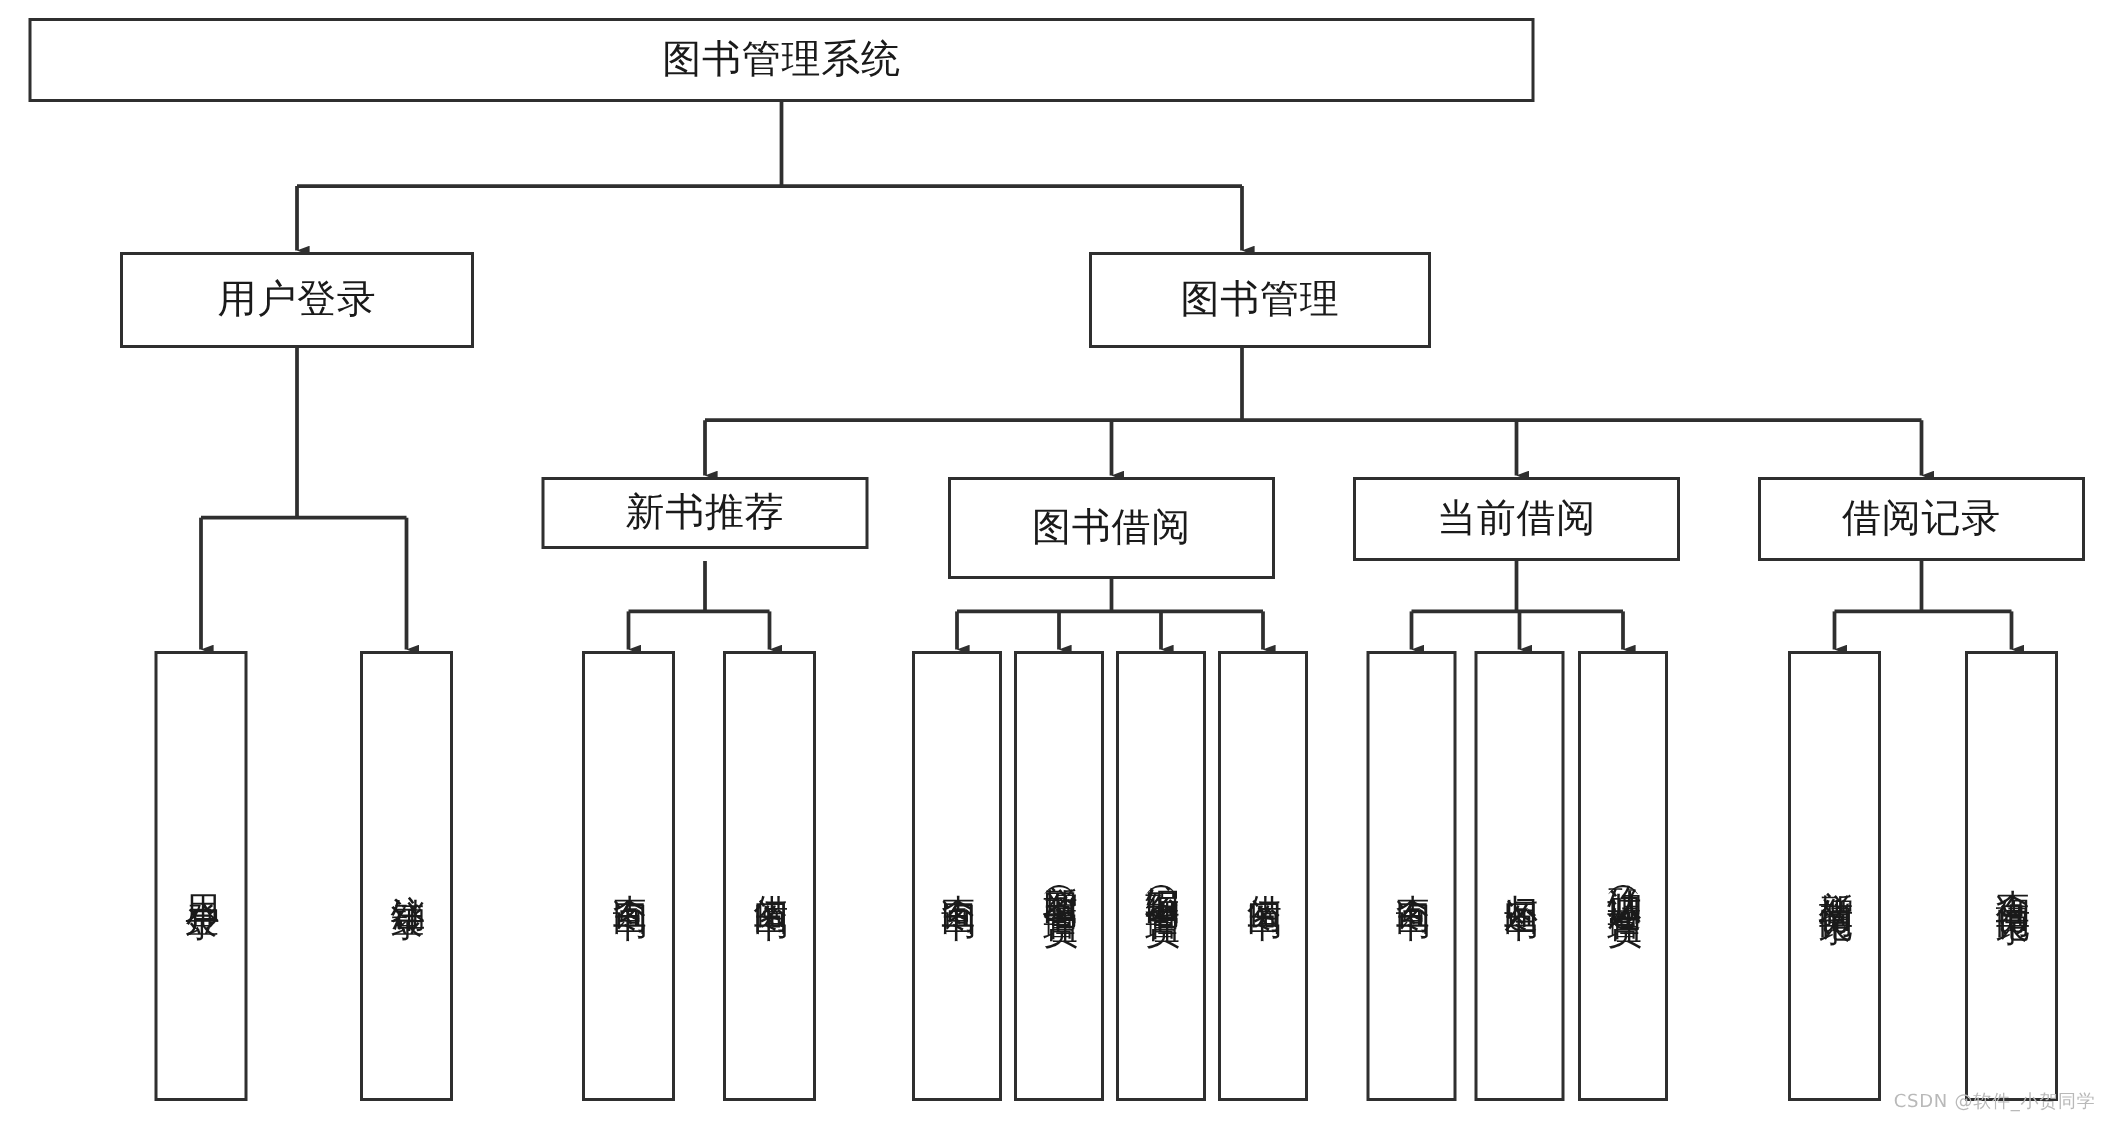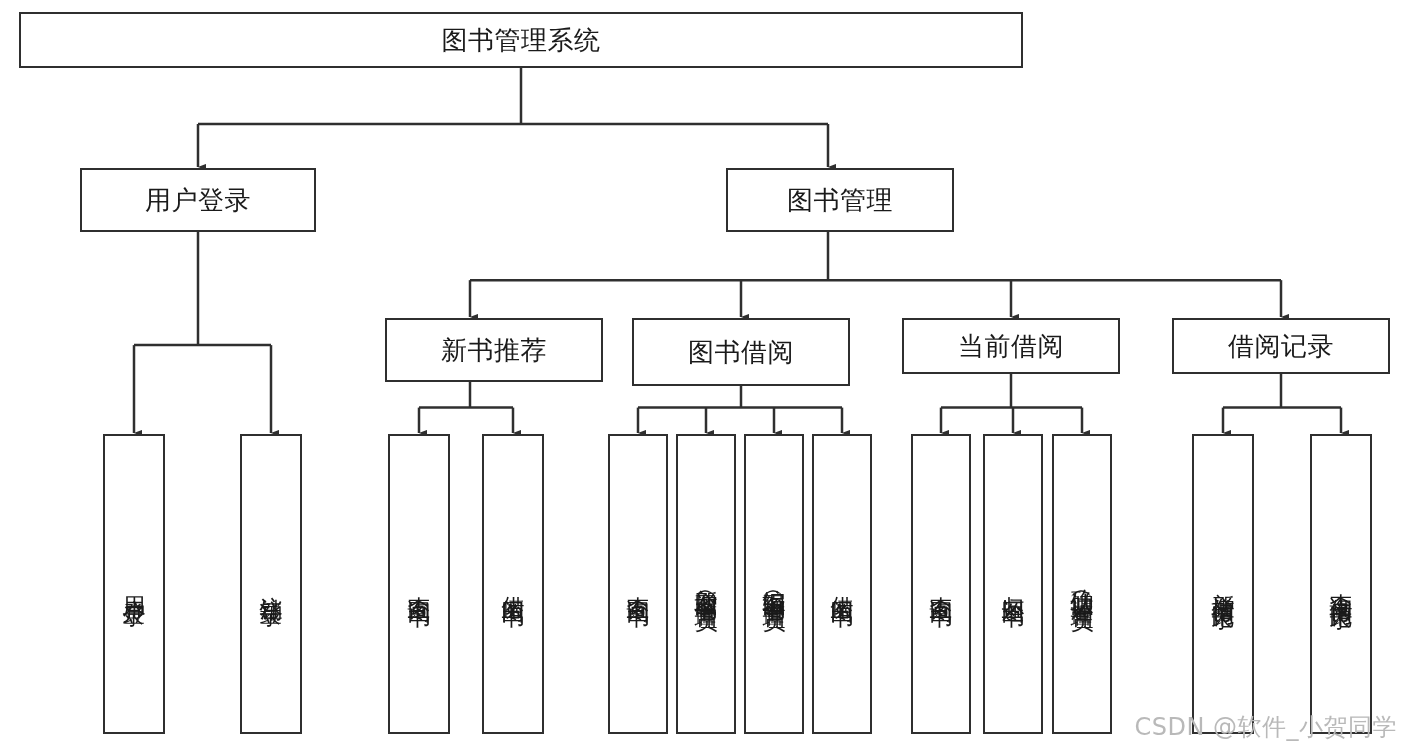--- a/index.html
+++ b/index.html
@@ -53,21 +53,21 @@
     writing-mode: vertical-rl;
     text-orientation: upright;
     font-size: 23px;
     letter-spacing: 3px;
     line-height: 1.0;
   }
   #watermark {
     position: absolute;
     right: 8px;
     bottom: 4px;
-    font-size: 24px;
+    font-size: 12px;
     color: #b9b9b9;
     letter-spacing: 0.5px;
     white-space: nowrap;
   }
 </style>
 </head>
 <body>
 
 <div id="diagram-root">
 
@@ -118,21 +118,21 @@
     <span class="label">图书管理系统</span>
   </div>
 
   <div class="node horizontal" style="left: 80px; top: 168px; width: 236px; height: 64px;">
     <span class="label">用户登录</span>
   </div>
   <div class="node horizontal" style="left: 710px; top: 168px; width: 228px; height: 64px; margin-left: 16px;">
     <span class="label">图书管理</span>
   </div>
 
-  <div class="node horizontal" style="left: 361px; top: 318px; width: 218px; height: 64px; margin-left: 24px;">
+  <div class="node horizontal" style="left: 361px; top: 318px; width: 218px; height: 48px;">
     <span class="label">新书推荐</span>
   </div>
   <div class="node horizontal" style="left: 632px; top: 318px; width: 218px; height: 68px;">
     <span class="label">图书借阅</span>
   </div>
   <div class="node horizontal" style="left: 1172px; top: 318px; width: 218px; height: 56px;">
     <span class="label">借阅记录</span>
   </div>
   <div class="node horizontal" style="left: 902px; top: 318px; width: 218px; height: 56px;">
     <span class="label">当前借阅</span>

